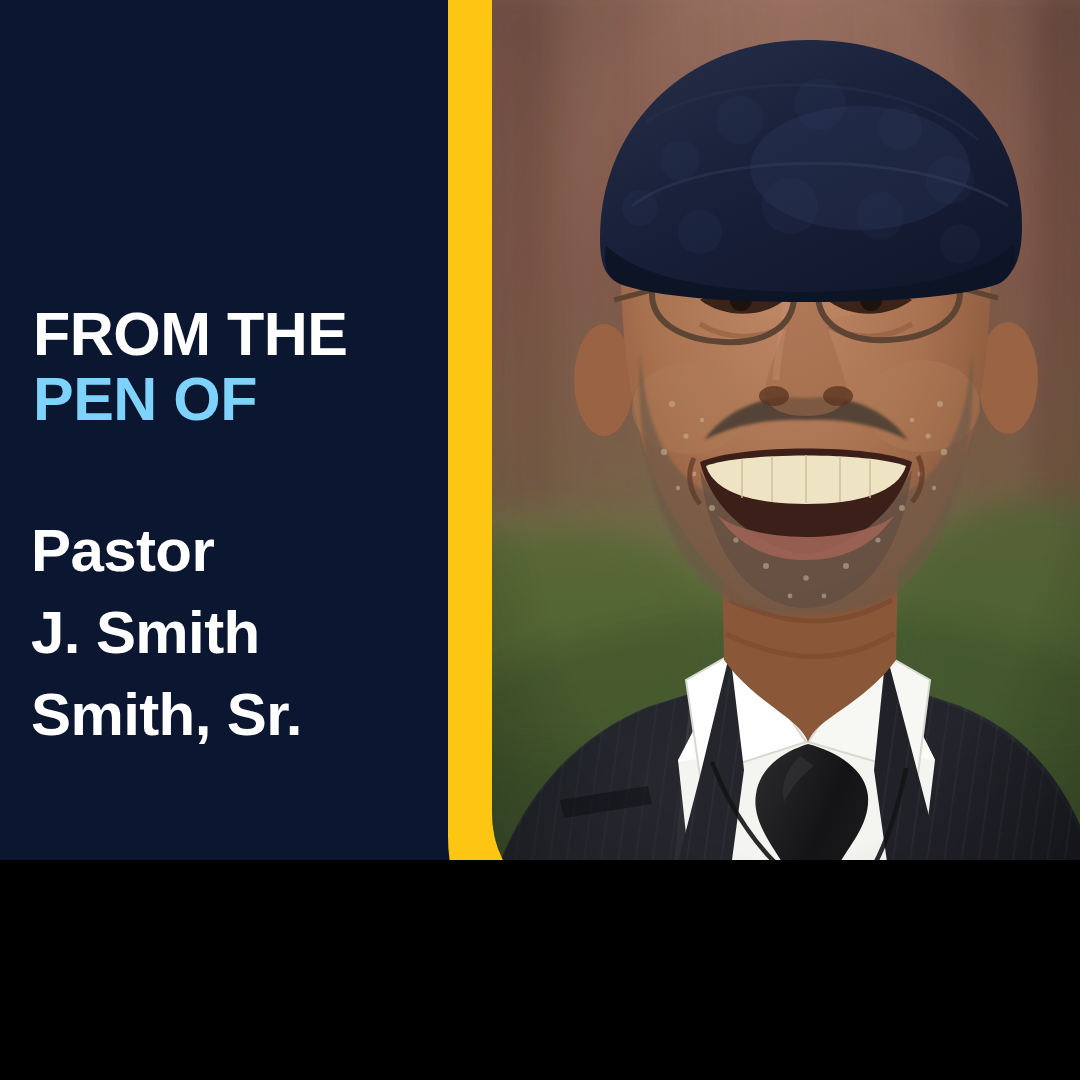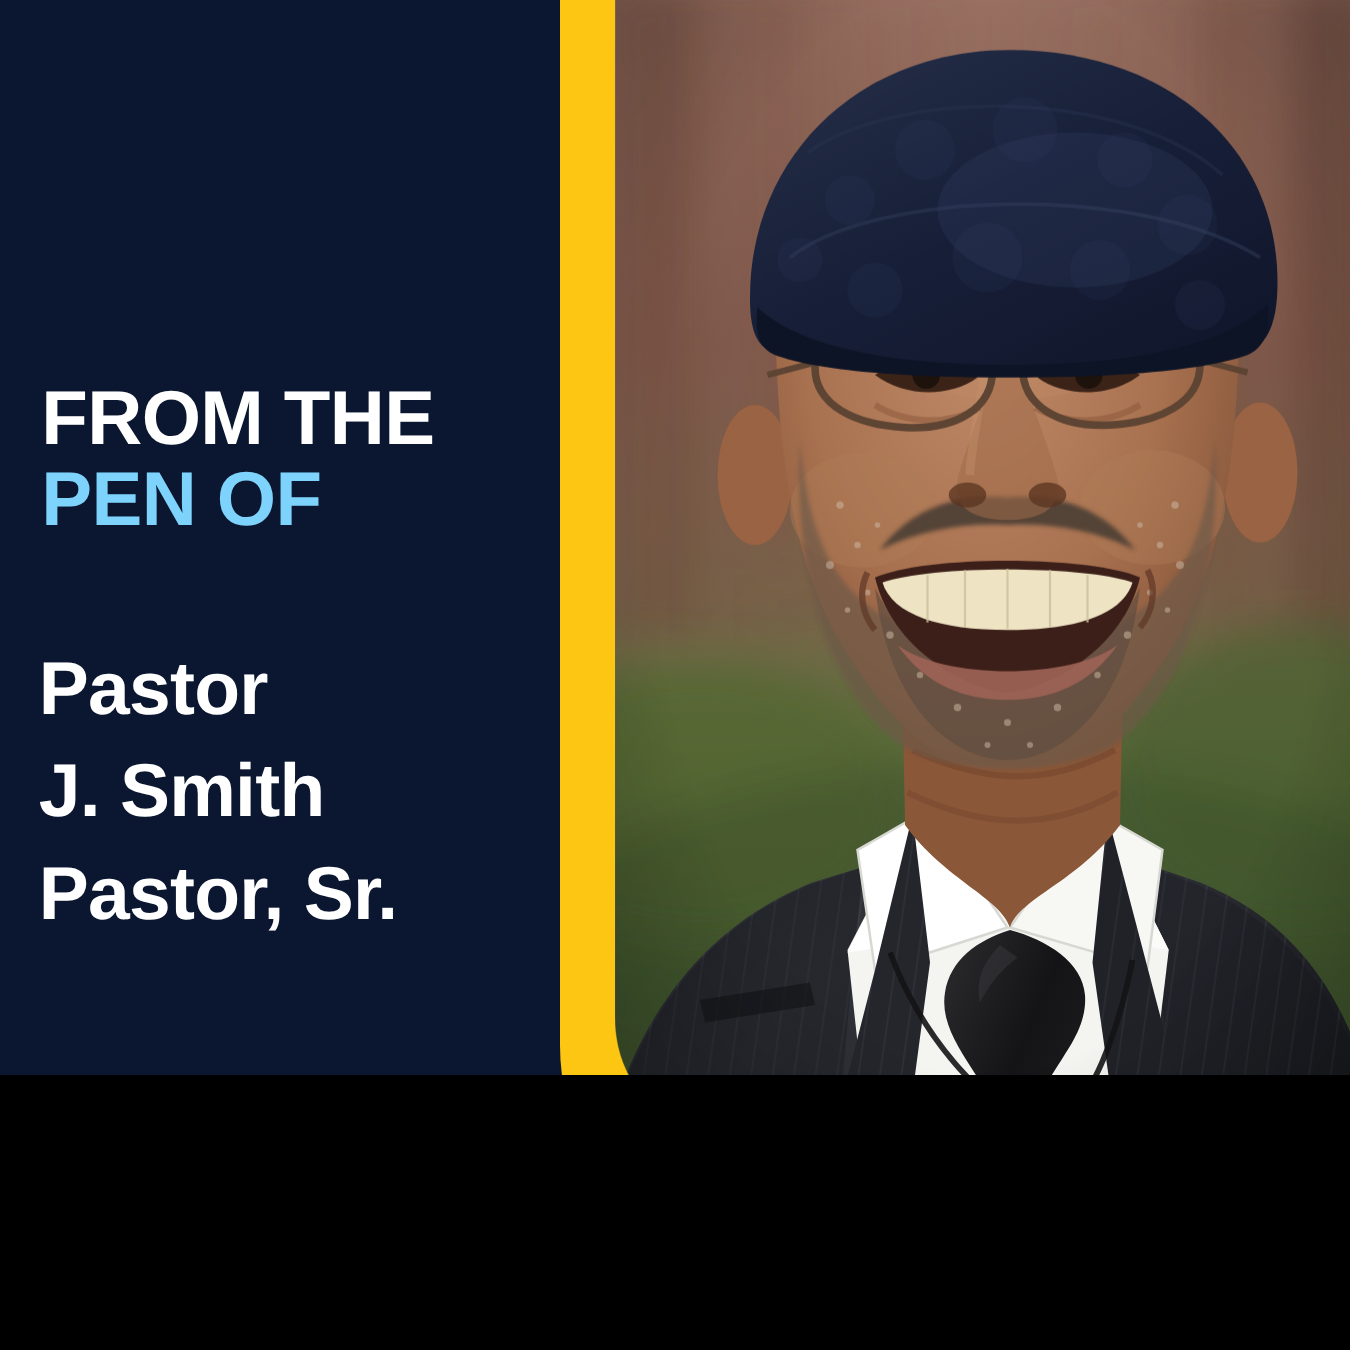--- a/index.html
+++ b/index.html
@@ -436,17 +436,17 @@
   </svg>
 
   <div id="text-panel">
     <div class="headline-wrap">
       <div class="line-from-the">FROM THE</div>
       <div class="line-pen-of">PEN OF</div>
     </div>
     <div class="name-block">
       <div class="name-line">Pastor</div>
       <div class="name-line">J. Smith</div>
-      <div class="name-line">Pastor, Sr.</div>
+      <div class="name-line">Smith, Sr.</div>
     </div>
   </div>
 
 </div>
 
 </body></html>

